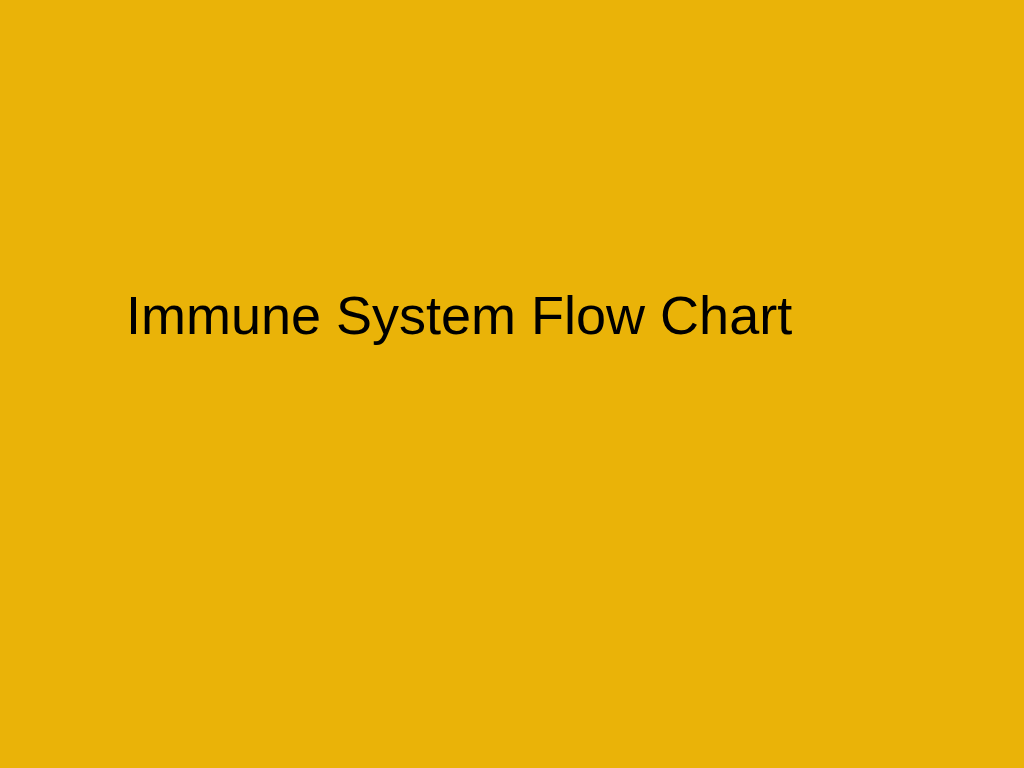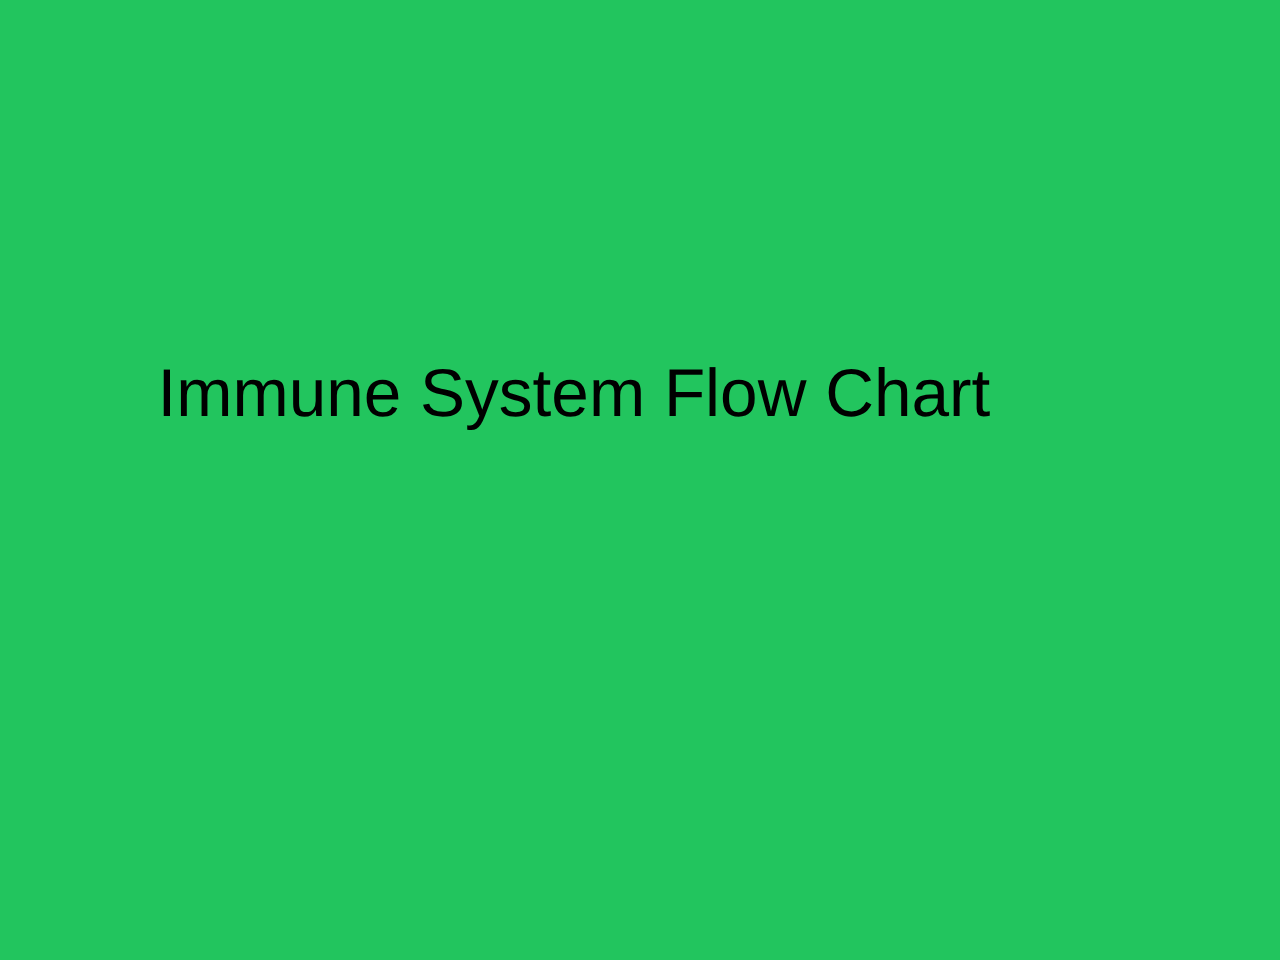--- a/index.html
+++ b/index.html
@@ -16,21 +16,21 @@
     font-family: "Liberation Sans", sans-serif;
     -webkit-font-smoothing: antialiased;
   }
 
   
   .slide {
     position: relative;
     box-sizing: border-box;
     width: 1024px;
     height: 768px;
-    background: #22c55e;
+    background: #eab308;
   }
 
   
   .title-block {
     position: absolute;
     left: 0;
     top: 0;
     width: 1024px;
     height: 768px;
     display: flex;

